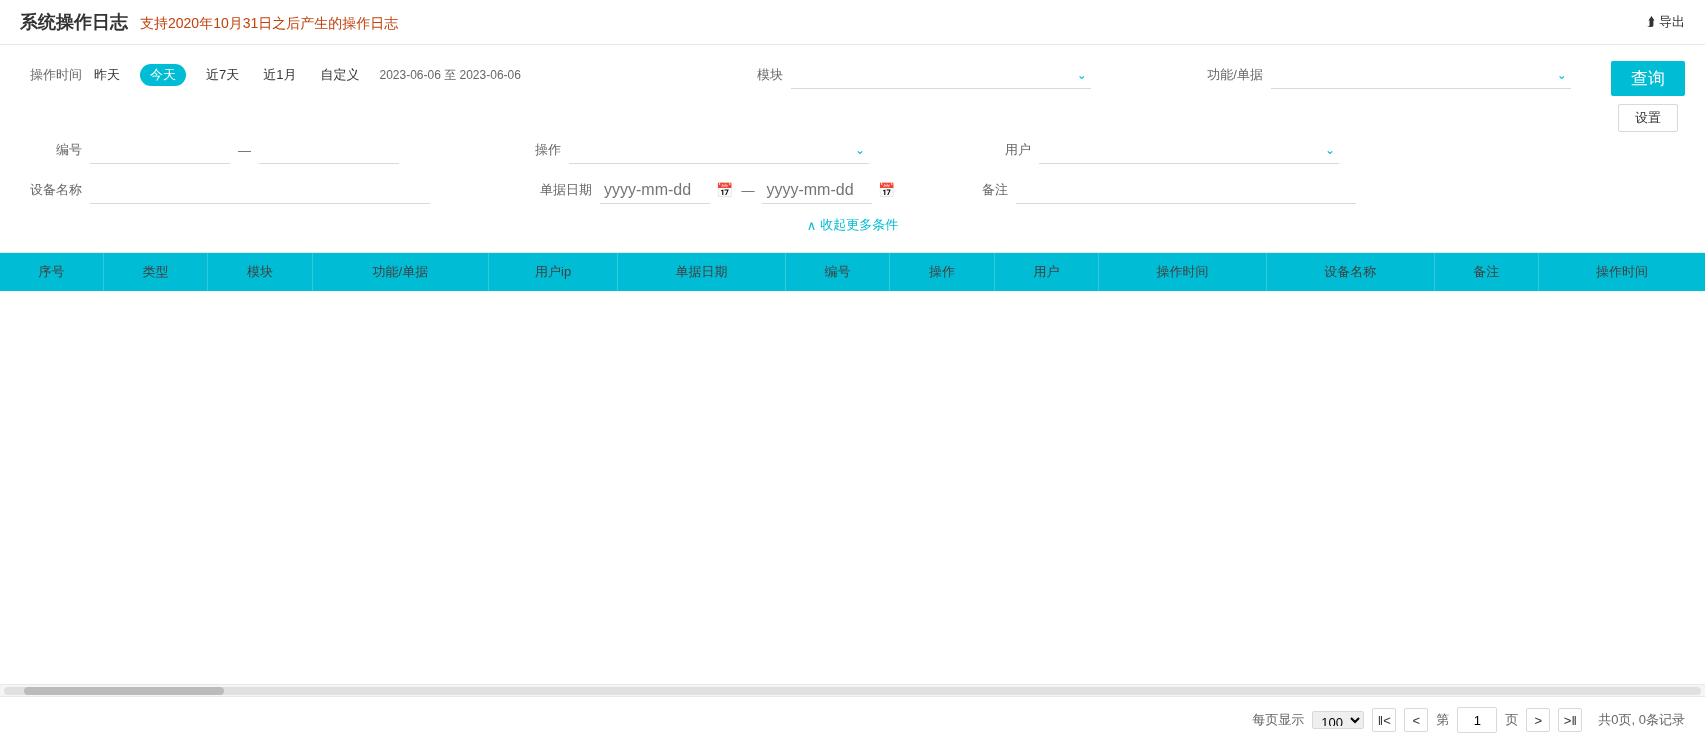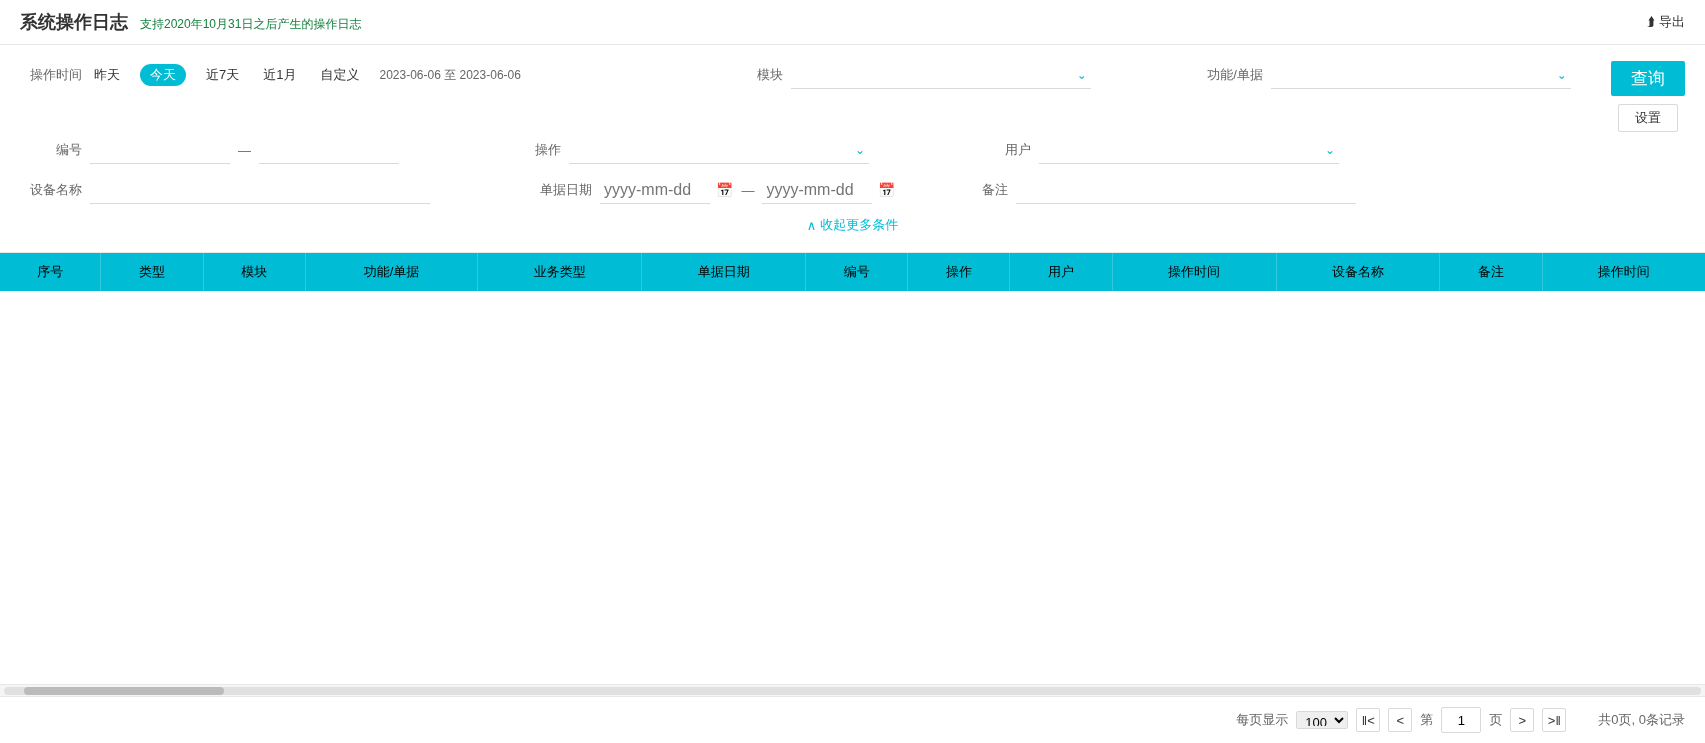--- a/index.html
+++ b/index.html
@@ -4,21 +4,21 @@
   <style>
     * { box-sizing: border-box; margin: 0; padding: 0; }
     body { font-family: "Microsoft YaHei", "PingFang SC", sans-serif; font-size: 13px; background: #f0f2f5; color: #333; }
 
     .page-wrapper { width: 1705px; min-height: 743px; background: #f0f2f5; display: flex; flex-direction: column; }
 
     
     .page-header { background: #fff; padding: 10px 20px; display: flex; align-items: center; justify-content: space-between; border-bottom: 1px solid #e8e8e8; }
     .page-header-left { display: flex; align-items: baseline; gap: 12px; }
     .page-title { font-size: 18px; font-weight: bold; color: #333; }
-    .page-subtitle { font-size: 12px; color: #15803d; }
+    .page-subtitle { font-size: 14px; color: #c2410c; }
     .export-btn { display: flex; align-items: center; gap: 4px; color: #333; font-size: 13px; cursor: pointer; border: none; background: none; }
 
     
     .filter-area { background: #fff; padding: 16px 20px 10px 20px; border-bottom: 1px solid #e8e8e8; }
     .filter-label { color: #666; font-size: 13px; width: 70px; text-align: right; padding-right: 8px; flex-shrink: 0; }
 
     
     .time-options { display: flex; align-items: center; gap: 16px; }
     .time-btn { font-size: 13px; color: #333; cursor: pointer; background: none; border: none; padding: 2px 4px; }
     .time-btn.active { background: #00bcd4; color: #fff; border-radius: 12px; padding: 2px 10px; }
@@ -49,38 +49,38 @@
     
     .collapse-bar { display: flex; justify-content: center; align-items: center; padding: 4px 0 8px 0; }
     .collapse-btn { display: flex; align-items: center; gap: 4px; color: #00bcd4; font-size: 13px; cursor: pointer; border: none; background: none; }
 
     
     .main-content { flex: 1; background: #fff; margin: 0; }
 
     
     .data-table { width: 100%; border-collapse: collapse; }
     .data-table thead tr { background: #00bcd4; }
-    .data-table thead th { color: #000000; font-size: 13px; font-weight: normal; padding: 10px 8px; text-align: center; border-right: 1px solid rgba(255,255,255,0.2); white-space: nowrap; }
+    .data-table thead th { color: #404040; font-size: 13px; font-weight: normal; padding: 10px 8px; text-align: center; border-right: 1px solid rgba(255,255,255,0.2); white-space: nowrap; }
     .data-table thead th:last-child { border-right: none; }
 
     .empty-area { height: 360px; display: flex; align-items: center; justify-content: center; color: #ccc; font-size: 13px; }
 
     
     .scroll-bar-area { height: 12px; background: #f5f5f5; border-top: 1px solid #e8e8e8; overflow: hidden; display: flex; align-items: center; padding: 0 4px; }
     .scroll-track { width: 100%; height: 8px; background: #e0e0e0; border-radius: 4px; position: relative; }
     .scroll-thumb { width: 200px; height: 8px; background: #bbb; border-radius: 4px; position: absolute; left: 20px; }
 
     
     .pagination-bar { background: #fff; border-top: 1px solid #e8e8e8; padding: 10px 20px; display: flex; align-items: center; justify-content: flex-end; gap: 8px; font-size: 13px; color: #333; }
     .per-page-label { color: #666; }
     .per-page-select { border: 1px solid #d9d9d9; padding: 2px 4px; font-size: 13px; height: 18px; border-radius: 2px; cursor: pointer; }
     .page-nav-btn { width: 24px; height: 24px; display: flex; align-items: center; justify-content: center; border: 1px solid #d9d9d9; background: #fff; cursor: pointer; border-radius: 2px; font-size: 13px; color: #333; }
     .page-input { width: 40px; height: 26px; border: 1px solid #d9d9d9; text-align: center; font-size: 13px; border-radius: 2px; }
     .page-text { color: #666; }
-    .total-text { color: #666; margin-left: 24px; }
+    .total-text { color: #666; margin-left: 8px; }
   </style>
 </head>
 <body>
 
 <div class="page-wrapper">
 
   <div class="page-header">
     <div class="page-header-left">
       <span class="page-title">系统操作日志</span>
       <span class="page-subtitle">支持2020年10月31日之后产生的操作日志</span>
@@ -175,21 +175,21 @@
   </div>
 
   <div class="main-content">
     <table class="data-table">
       <thead>
         <tr>
         <th>序号</th>
             <th>类型</th>
             <th>模块</th>
             <th>功能/单据</th>
-            <th>业务类型</th>
+            <th>用户ip</th>
             <th>单据日期</th>
             <th>编号</th>
             <th>操作</th>
             <th>用户</th>
             <th>操作时间</th>
             <th>设备名称</th>
             <th>备注</th>
             <th>操作时间</th>
           </tr>
       </thead>

